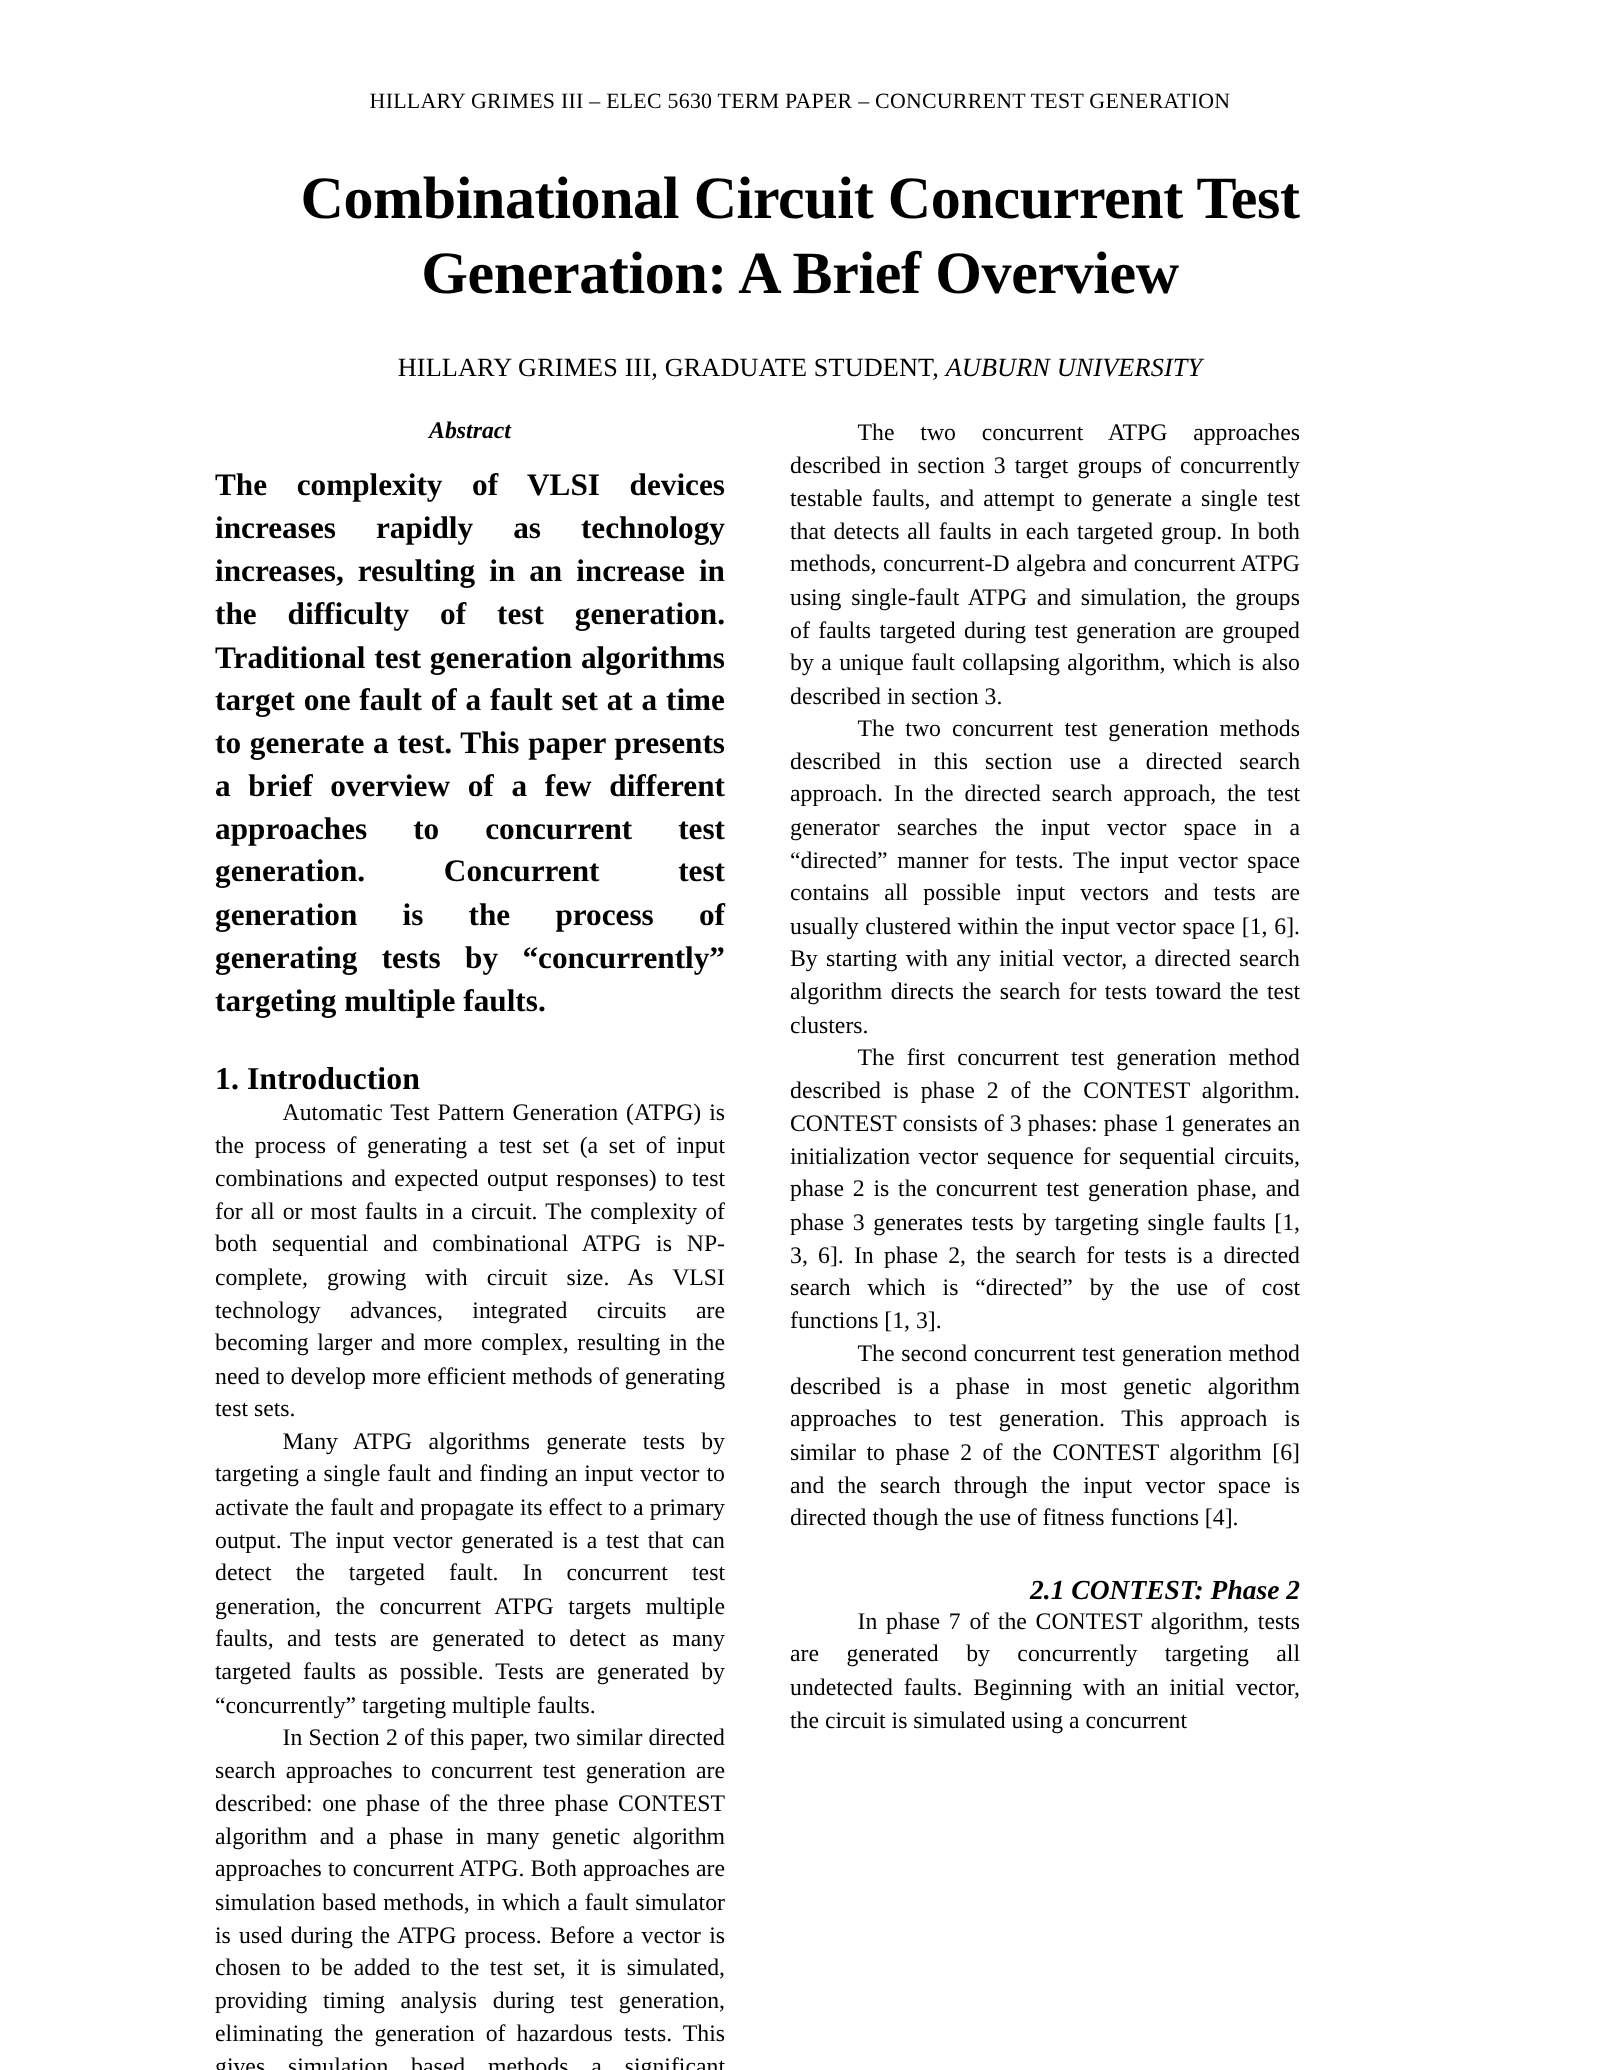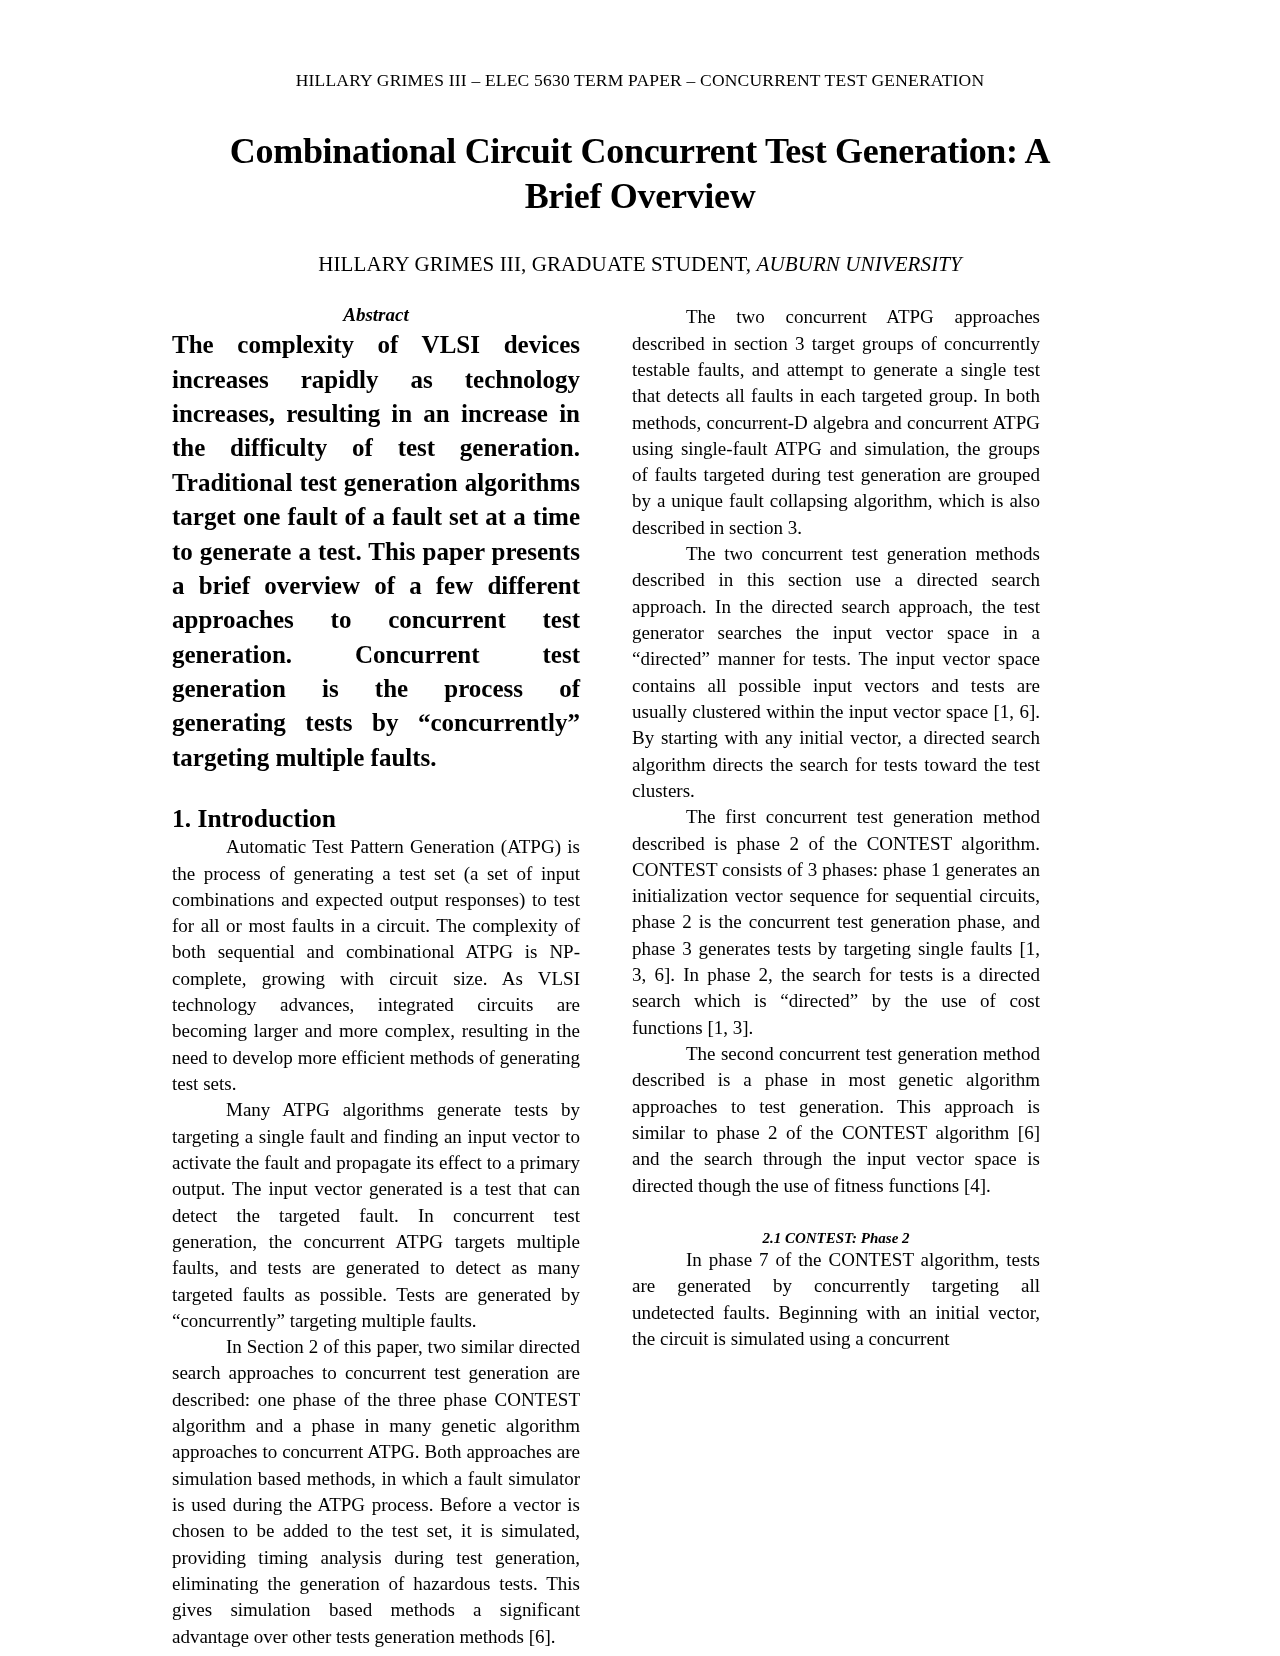--- a/index.html
+++ b/index.html
@@ -28,21 +28,21 @@
     letter-spacing: 0.2px;
     padding-top: 70px;
     font-family: "Liberation Serif", "DejaVu Serif", serif;
     white-space: nowrap;
   }
   .title-block {
     padding: 38px 190px 0 190px;
     text-align: center;
   }
   .paper-title {
-    font-size: 36px;
+    font-size: 48px;
     font-weight: bold;
     line-height: 1.24;
     letter-spacing: -0.3px;
     margin: 0;
   }
   .byline {
     margin-top: 34px;
     font-size: 21px;
     letter-spacing: 0.1px;
     white-space: nowrap;
@@ -58,44 +58,44 @@
   }
   .col {
     width: 408px;
     flex: 0 0 408px;
   }
   .abstract-label {
     text-align: center;
     font-weight: bold;
     font-style: italic;
     font-size: 19px;
-    margin-bottom: 2px;
+    margin-bottom: 16px;
   }
   .abstract-body {
     font-weight: bold;
     font-size: 25px;
     line-height: 1.375;
     text-align: justify;
     text-justify: inter-word;
     margin: 0;
   }
   h2.section-head {
     font-size: 25.5px;
     font-weight: bold;
     line-height: 1.22;
     margin: 28px 0 0 0;
     text-align: left;
   }
   h3.subsection-head {
-    font-size: 15px;
+    font-size: 22px;
     font-weight: bold;
     font-style: italic;
     line-height: 1.2;
     margin: 30px 0 0 0;
-    text-align: center;
+    text-align: right;
   }
   p.body-text {
     font-size: 19px;
     line-height: 1.385;
     text-align: justify;
     text-justify: inter-word;
     margin: 0;
     text-indent: 54px;
     hyphens: none;
   }

